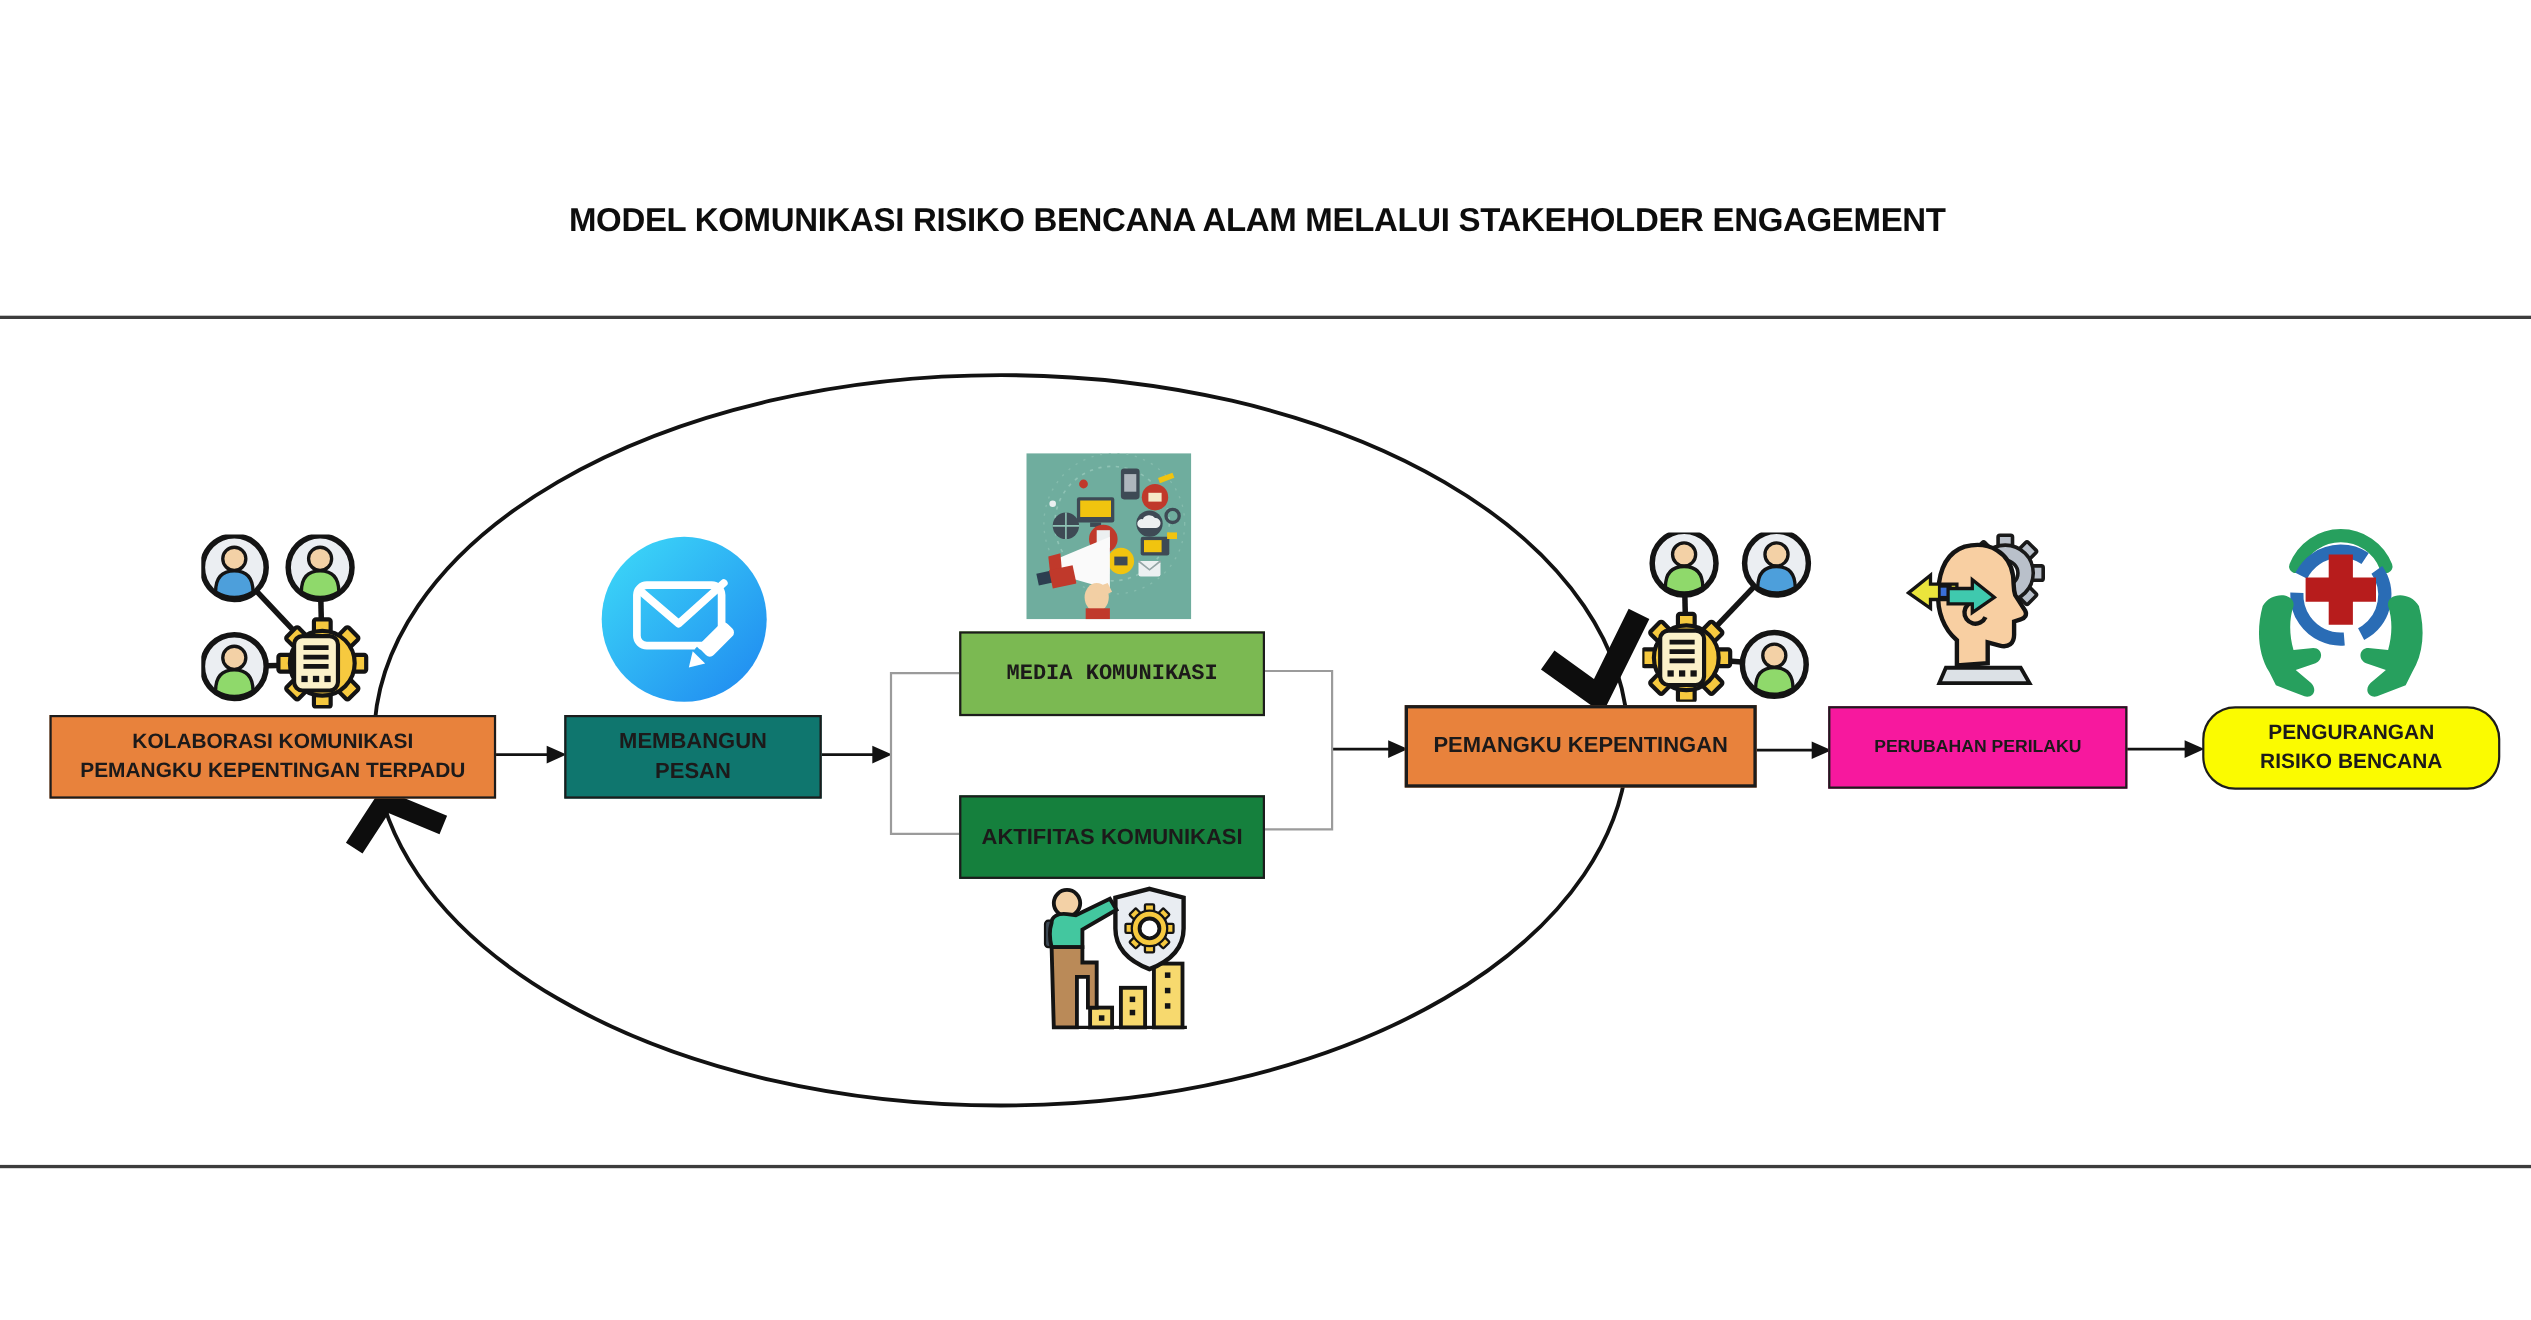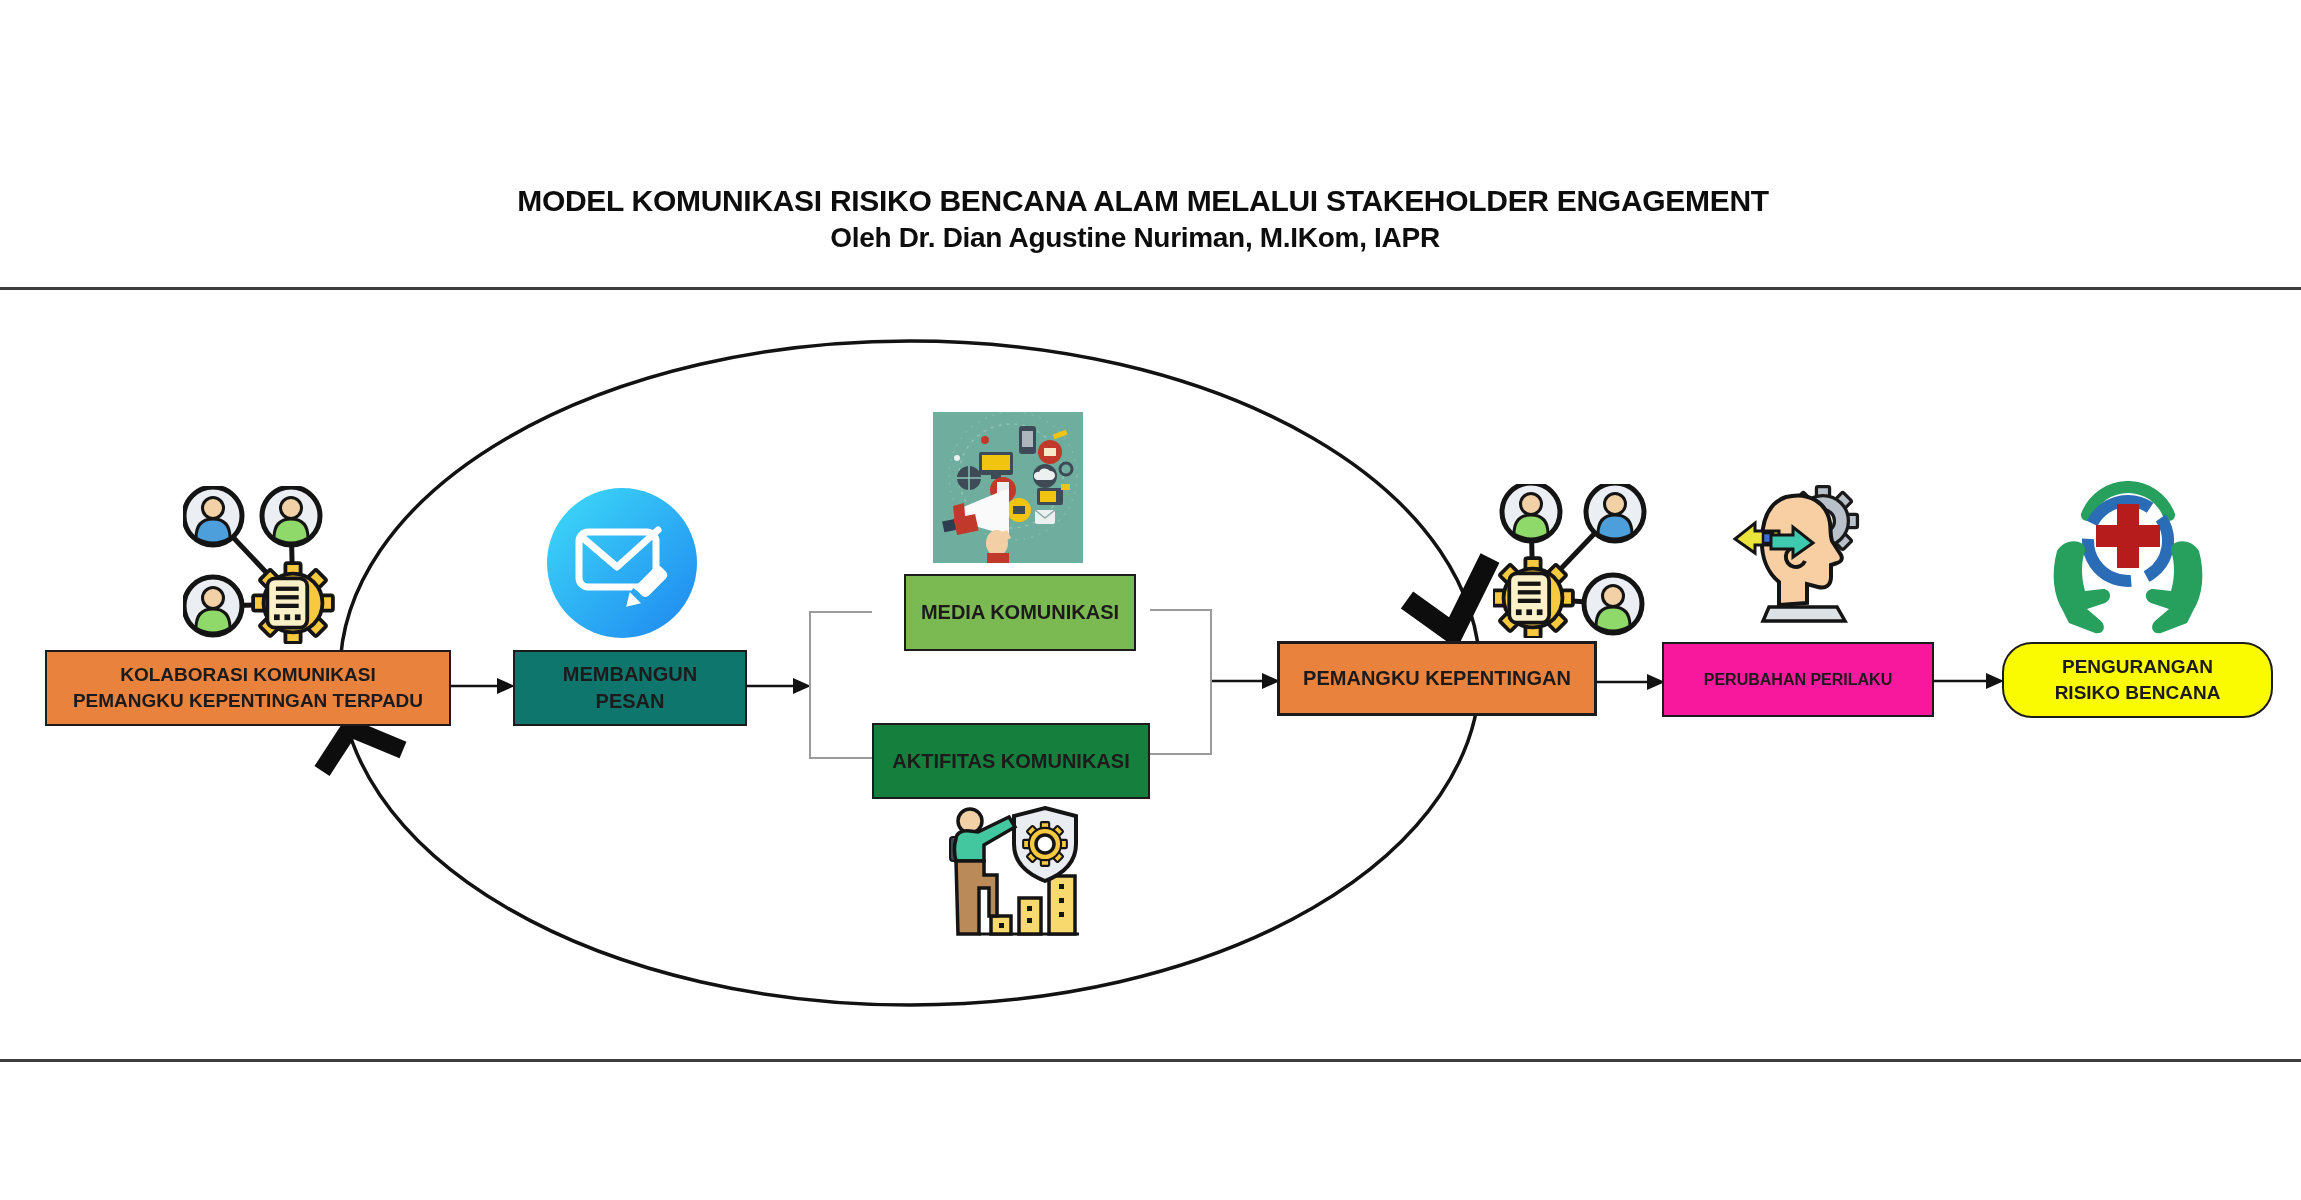--- a/index.html
+++ b/index.html
@@ -17,21 +17,21 @@
 
   #diagram-svg{position:absolute;left:0;top:0;width:2301px;height:1200px;z-index:1;}
 
   .box{
     position:absolute;display:flex;align-items:center;justify-content:center;
     text-align:center;font-weight:bold;color:#1c1a1a;box-sizing:border-box;
     border:2.5px solid #1c1c1c;white-space:pre-line;z-index:3;line-height:1.35;
   }
   #box-kolaborasi  {left:45px;  top:650px; width:406px; height:76px; font-size:19px;}
   #box-membangun   {left:513px; top:650px; width:234px; height:76px; font-size:20px;}
-  #box-media       {left:904px; top:574px; width:232px; height:77px; font-size:20px;}
+  #box-media       {left:872px; top:574px; width:278px; height:77px; font-size:20px;font-family:Liberation Mono, monospace;}
   #box-aktifitas   {left:872px; top:723px; width:278px; height:76px; font-size:20px;}
   #box-pemangku    {left:1277px;top:641px; width:320px; height:75px; font-size:20px; border-width:3px;}
   #box-perubahan   {left:1662px;top:642px; width:272px; height:75px; font-size:16px;}
   #box-pengurangan {left:2002px;top:642px; width:271px; height:76px; font-size:19px;border-radius:30px;}
 
   .icon{position:absolute;z-index:2;}
   #icon-stakeholders-left {left:183px; top:486px; width:156px; height:158px;}
   #icon-email             {left:546px; top:487px; width:152px; height:152px;}
   #icon-collage           {left:933px; top:412px; width:150px; height:151px;}
   #icon-person-shield     {left:945px; top:804px; width:138px; height:140px;}
@@ -41,21 +41,20 @@
   .icon svg{display:block;width:100%;height:100%;}
 </style>
 </head>
 <body>
 
 <div class="rule" id="rule-top"></div>
 <div class="rule" id="rule-bottom"></div>
 
 <div id="title-block">
   <div id="title-line1">MODEL KOMUNIKASI RISIKO BENCANA ALAM MELALUI STAKEHOLDER ENGAGEMENT</div>
-  <div id="title-line2">Oleh Dr. Dian Agustine Nuriman, M.IKom, IAPR</div>
 </div>
 
 <svg id="diagram-svg" viewBox="0 0 2301 1200">
 
   <ellipse cx="910" cy="673" rx="570" ry="332" fill="none" stroke="#121212" stroke-width="3.5"></ellipse>
 
   <path d="M1407 600 L1453 633 L1490 558" fill="none" stroke="#0d0d0d" stroke-width="21" stroke-linecap="butt"></path>
 
   <path d="M322 771 L350 728 L403 750" fill="none" stroke="#0d0d0d" stroke-width="18" stroke-linecap="butt"></path>
 

